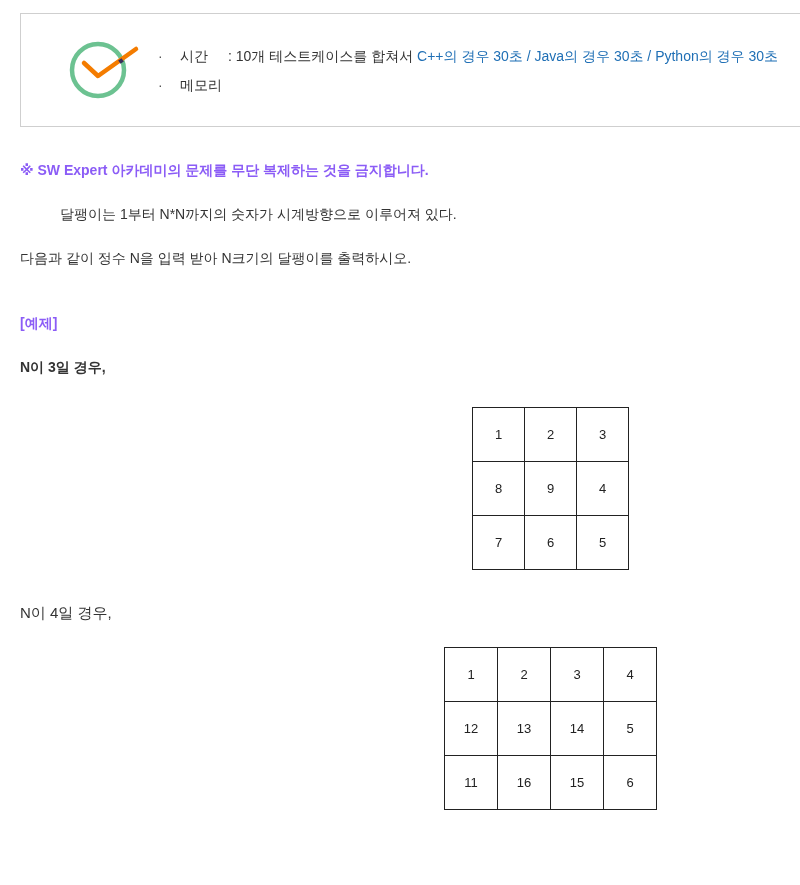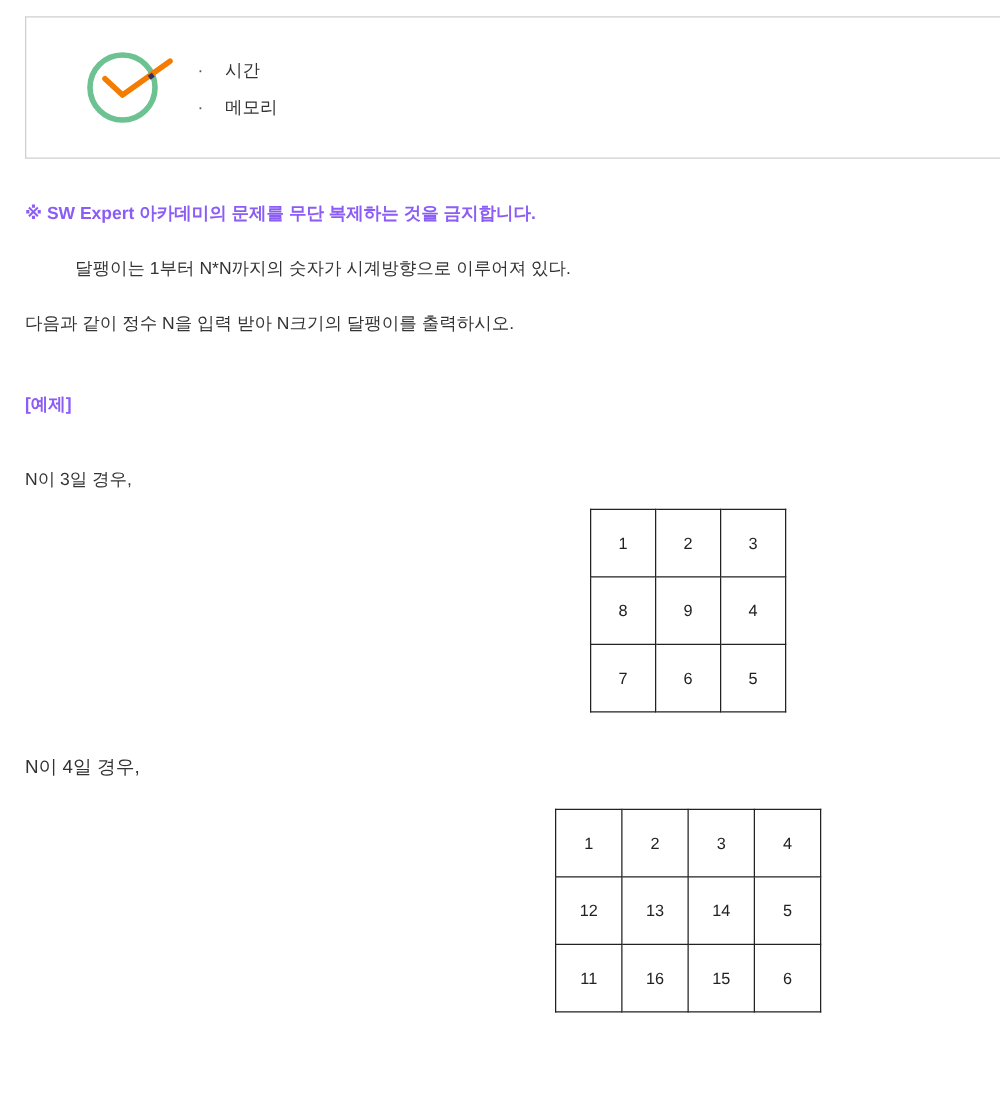--- a/index.html
+++ b/index.html
@@ -39,32 +39,33 @@
 <svg class="check-icon" viewBox="0 0 72 62">
   <circle cx="29" cy="31" r="26" fill="none" stroke="#6cc291" stroke-width="4.5"></circle>
   <polyline points="15,24 29,37 67,10" fill="none" stroke="#f47c00" stroke-width="4.5" stroke-linecap="round" stroke-linejoin="round"></polyline>
   <rect x="50" y="20" width="4" height="4" fill="#3a2e5a" transform="rotate(-35 52 22)"></rect>
 </svg>
 
 <ul class="limit-list">
   <li>
     <span class="bullet">·</span>
     <span class="limit-label">시간</span>
+    <span class="limit-value"><span style="white-space:pre">: 10개 테스트케이스를 합쳐서 </span><span class="hl">C++의 경우 30초</span><span class="hl" style="white-space:pre"> / </span><span class="hl">Java의 경우 30초</span><span class="hl" style="white-space:pre"> / </span><span class="hl">Python의 경우 30초</span></span>
   </li>
   <li>
     <span class="bullet">·</span>
     <span class="limit-label">메모리</span>
   </li>
 </ul>
 
 <div class="txt bold" style="top:162px;">※ SW Expert 아카데미의 문제를 무단 복제하는 것을 금지합니다.</div>
 <div class="txt" style="top:206px;margin-left:40px;">달팽이는 1부터 N*N까지의 숫자가 시계방향으로 이루어져 있다.</div>
 <div class="txt" style="top:250px;text-align:right;">다음과 같이 정수 N을 입력 받아 N크기의 달팽이를 출력하시오.</div>
 <div class="txt bold" style="top:315px;">[예제]</div>
-<div class="txt" style="top:375px;">N이 3일 경우,</div>
+<div class="txt" style="top:359px;font-weight:bold;">N이 3일 경우,</div>
 
 <table class="grid" id="grid3">
   <tbody>
       <tr>
     <td>1</td>
     <td>2</td>
     <td>3</td>
   </tr>
   <tr>
     <td>8</td>

